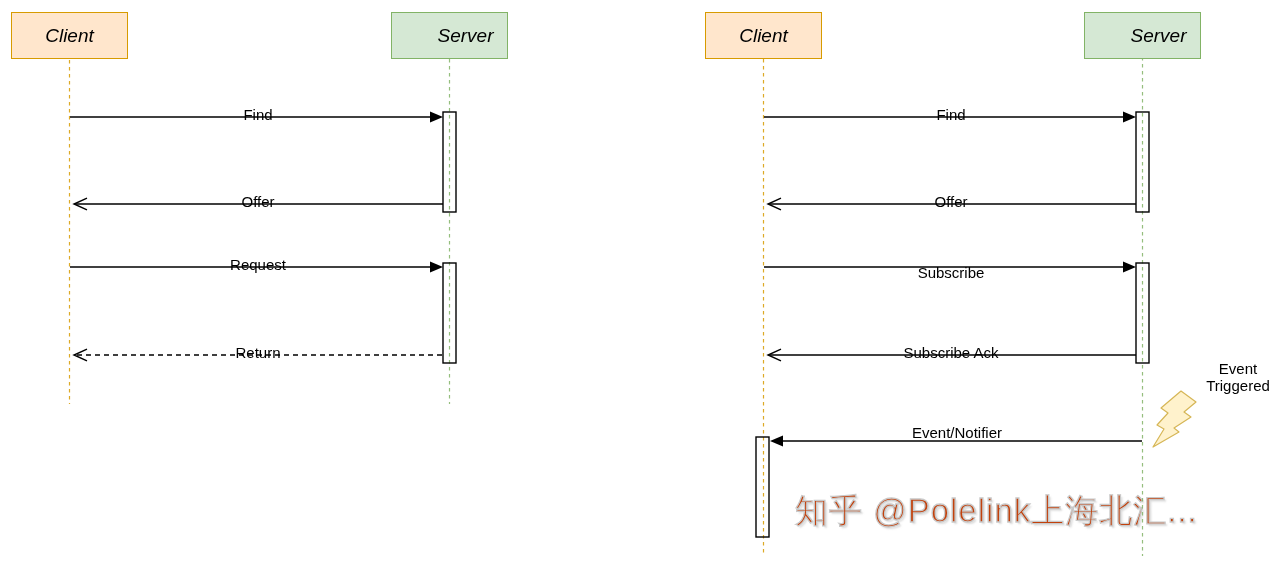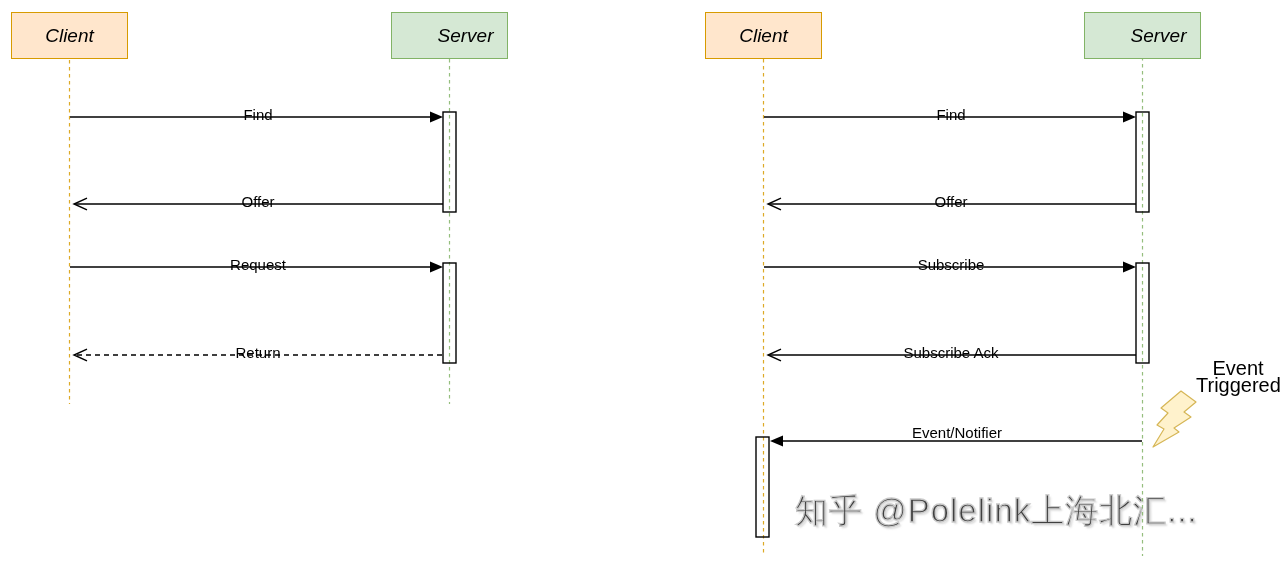--- a/index.html
+++ b/index.html
@@ -38,31 +38,31 @@
     white-space: nowrap;
     z-index: 3;
     margin-top: 11px;
   }
   .annotation {
     position: absolute;
     left: 1196px;
     top: 360px;
     width: 84px;
     text-align: center;
-    font-size: 20px;
+    font-size: 15px;
     line-height: 17px;
     z-index: 3;
   }
   .watermark {
     position: absolute;
     left: 795px;
     top: 489px;
     font-size: 33px;
     letter-spacing: 1px;
-    color: #404040;
+    color: #c2410c;
     -webkit-text-stroke: 1.3px #c9c9c9;
     text-shadow: 2px 2px 2px rgba(175,175,175,0.45);
     white-space: nowrap;
     z-index: 1;
   }
 
   .lifeline { stroke-width: 1.2; stroke-dasharray: 3.5 3.5; fill: none; }
   .client-line { stroke: var(--client-stroke, #d79b00); opacity: 0.85; }
   .server-line { stroke: var(--server-stroke, #82b366); opacity: 0.85; }
   .msg-line { stroke: #000; stroke-width: 1.4; fill: none; }
@@ -140,19 +140,19 @@
   <div class="msg-label" style="left:258px; top:334px;">Return</div>
 
   <div class="actor-box client-box" style="left:705px; top:12px;">
     <span>Client</span>
   </div>
   <div class="actor-box server-box" style="left:1084px; top:12px;">
     <span>Server</span>
   </div>
   <div class="msg-label" style="left:951px; top:96px;">Find</div>
   <div class="msg-label" style="left:951px; top:183px;">Offer</div>
-  <div class="msg-label" style="left:951px; top:246px;">Subscribe</div>
+  <div class="msg-label" style="left:951px; top:254px;">Subscribe</div>
   <div class="msg-label" style="left:951px; top:334px;">Subscribe Ack</div>
   <div class="msg-label" style="left:957px; top:414px;">Event/Notifier</div>
 
   <div class="annotation">Event Triggered</div>
 
 </div>
 
 </body></html>

